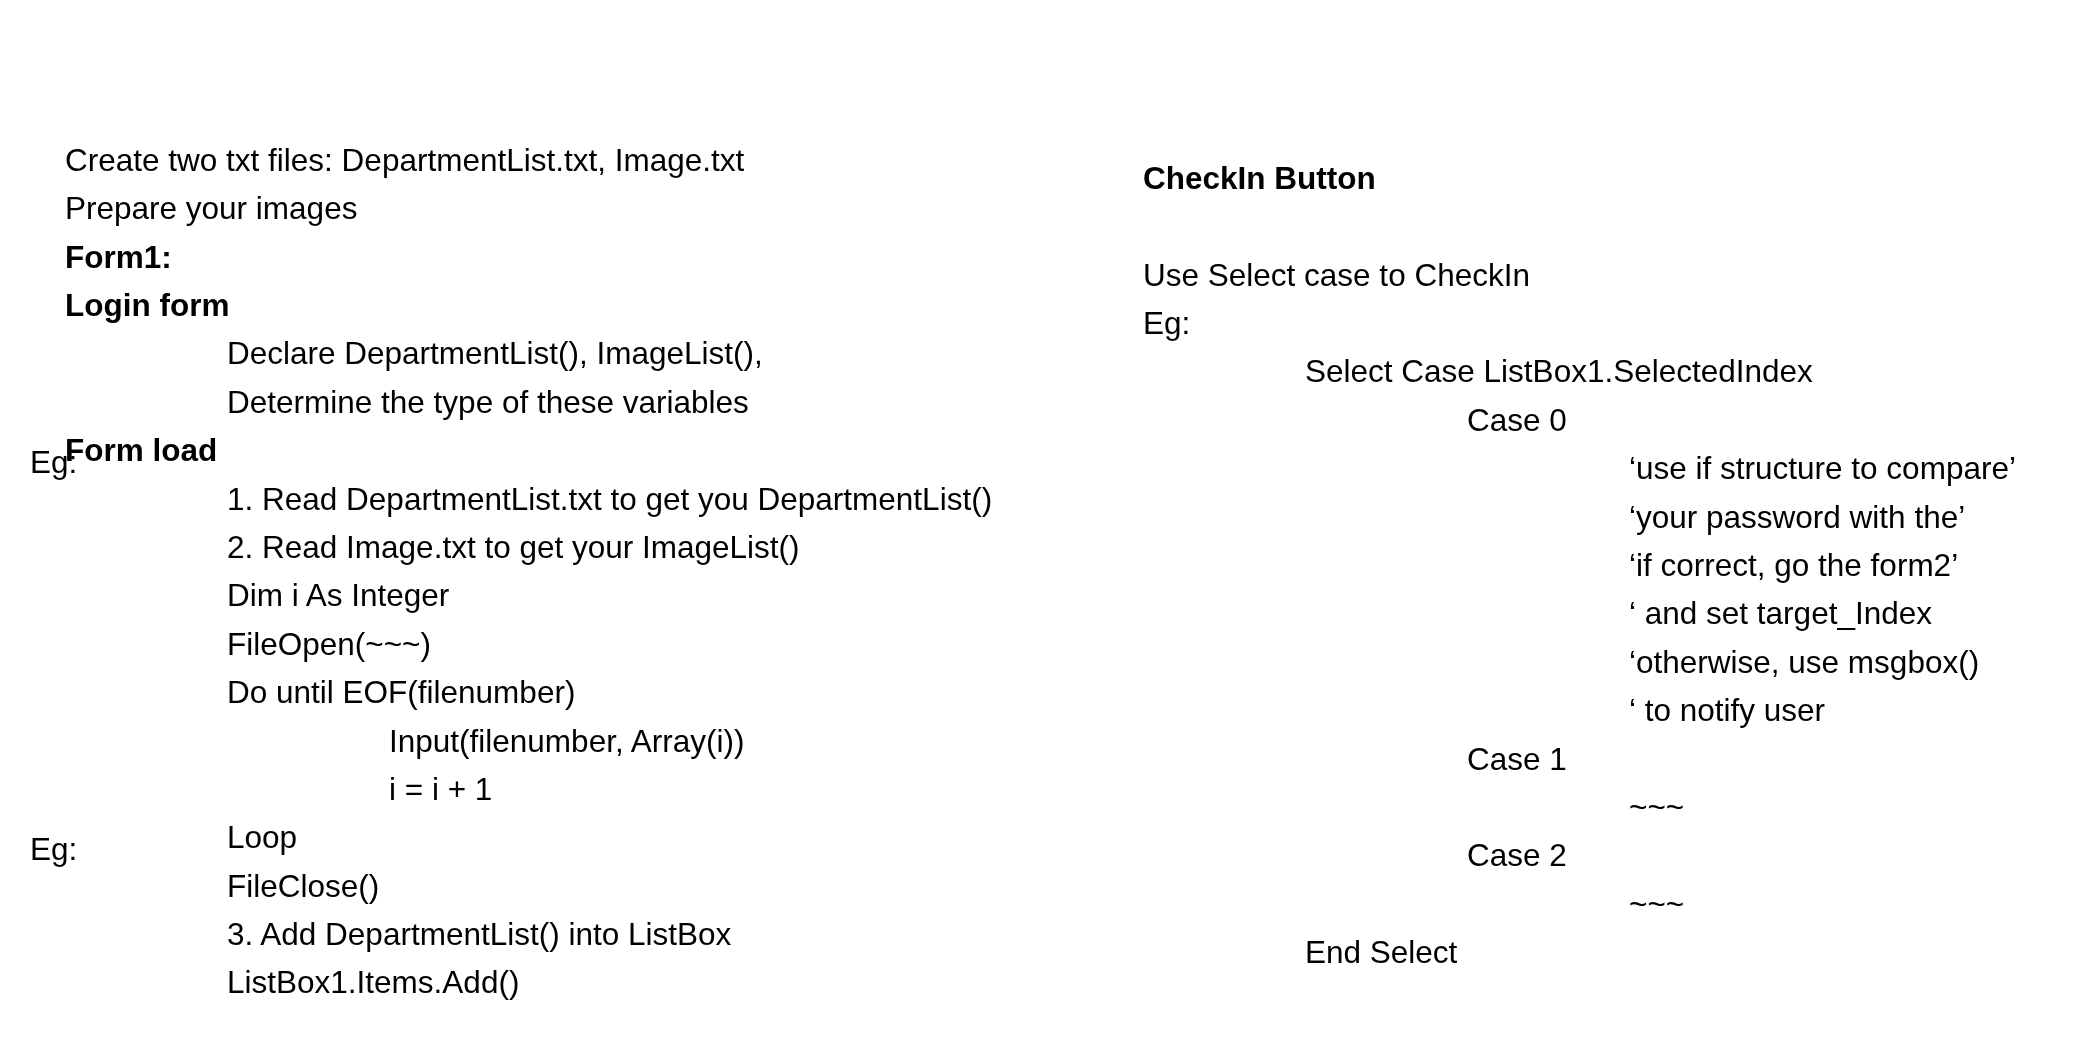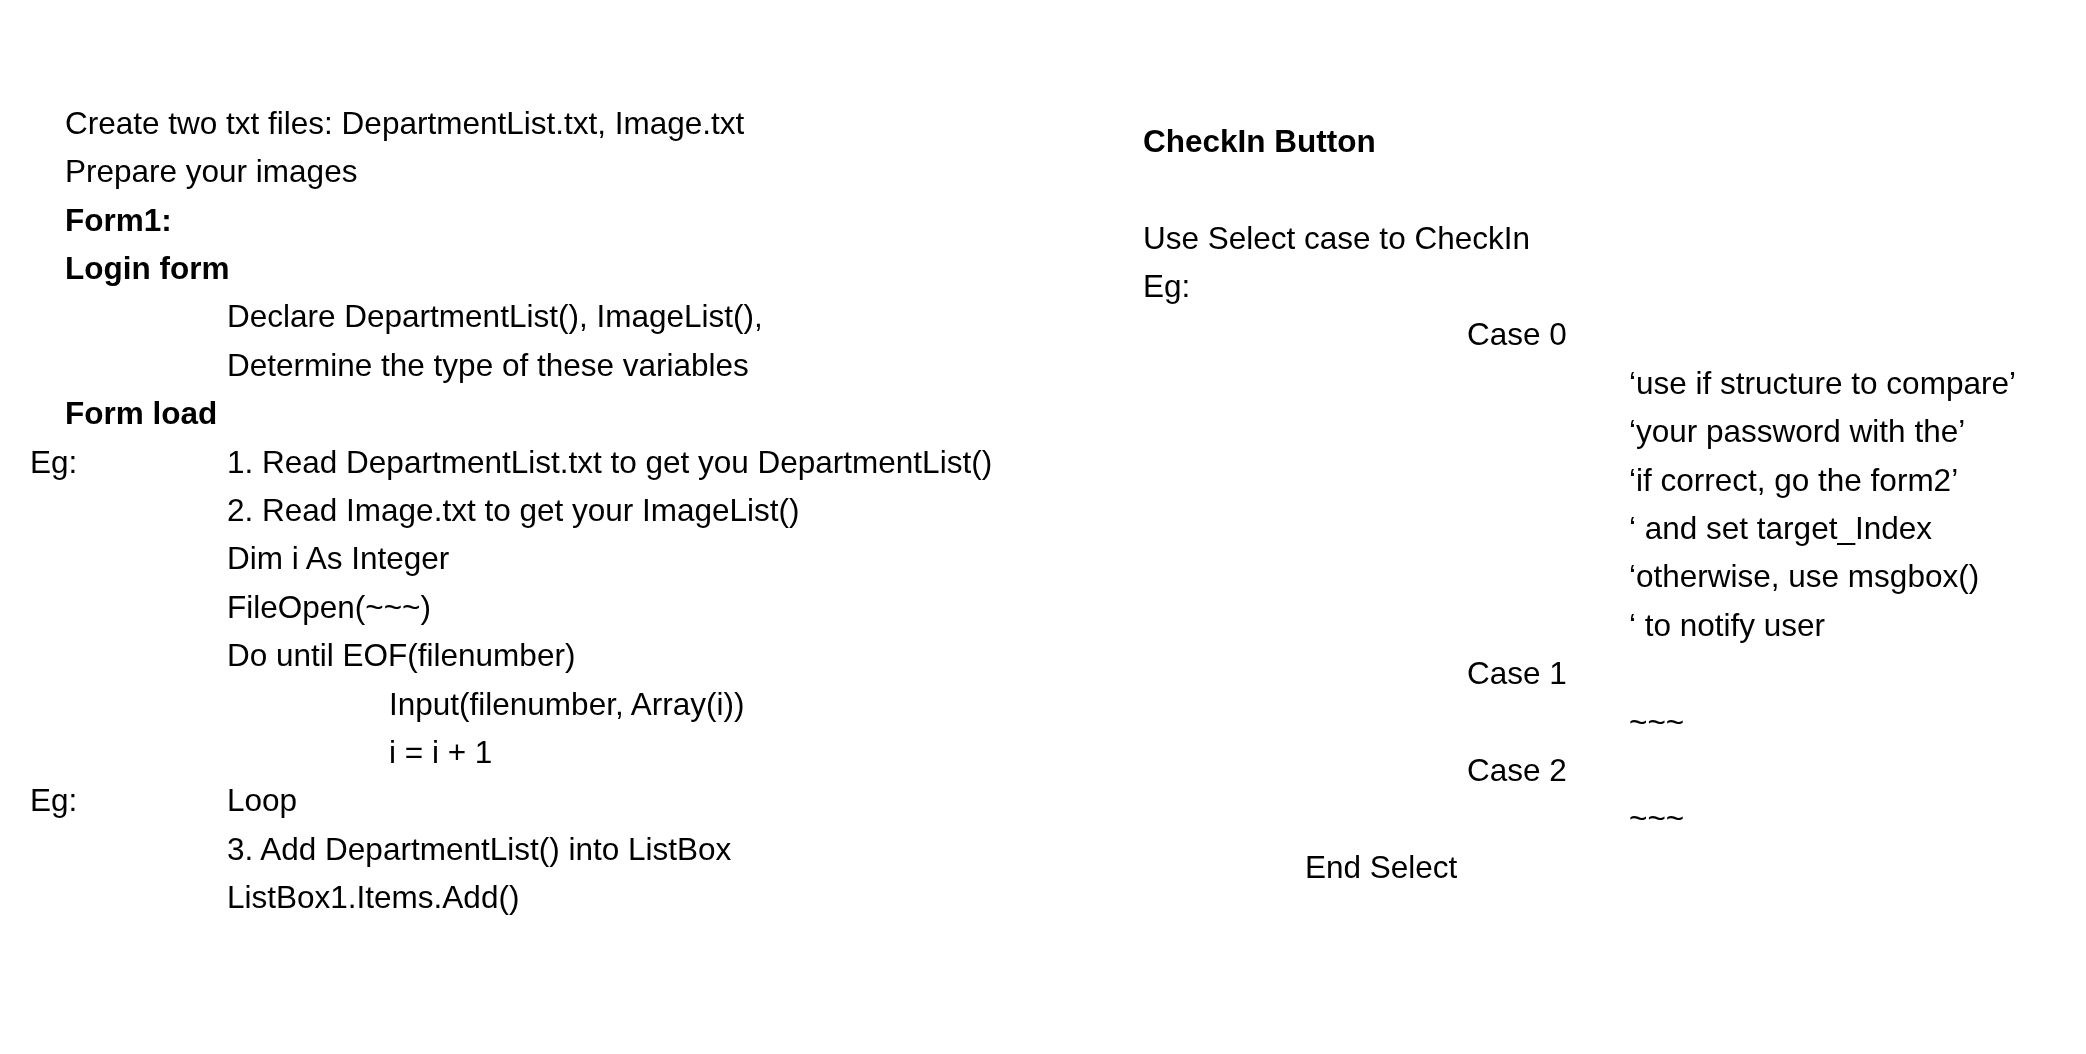--- a/index.html
+++ b/index.html
@@ -39,20 +39,21 @@
     line-height: 48.4px;
     white-space: pre;
   }
   .line .lbl {
     position: absolute;
     left: 0;
     top: 0;
   }
   .line .txt {
     display: inline-block;
+    margin-top: 37px;
   }
   .ind0 .txt { margin-left: 0; }
   .ind1 .txt { margin-left: 162px; }
   .ind2 .txt { margin-left: 324px; }
   .ind3 .txt { margin-left: 486px; }
   .bold { font-weight: bold; }
 </style>
 </head>
 <body>
 
@@ -113,20 +114,24 @@
       <div class="line ind2">
     
     <span class="txt">i = i + 1</span>
   </div>
       <div class="line ind1">
     
     <span class="txt">Loop</span>
   </div>
       <div class="line ind1">
     
+    <span class="txt">FileClose()</span>
+  </div>
+      <div class="line ind1">
+    
     <span class="txt">3. Add DepartmentList() into ListBox</span>
   </div>
       <div class="line ind1">
     <span class="lbl">Eg:</span>
     <span class="txt">ListBox1.Items.Add()</span>
   </div>
       <div class="line ind1">
     
     
   </div>
@@ -140,20 +145,24 @@
     
     <span class="txt"></span>
   </div>
       <div class="line ind0">
     
     <span class="txt">Use Select case to CheckIn</span>
   </div>
       <div class="line ind0">
     
     <span class="txt">Eg:</span>
+  </div>
+      <div class="line ind1">
+    
+    <span class="txt">Select Case ListBox1.SelectedIndex</span>
   </div>
       <div class="line ind2">
     
     <span class="txt">Case 0</span>
   </div>
       <div class="line ind3">
     
     <span class="txt">‘use if structure to compare’</span>
   </div>
       <div class="line ind3">

